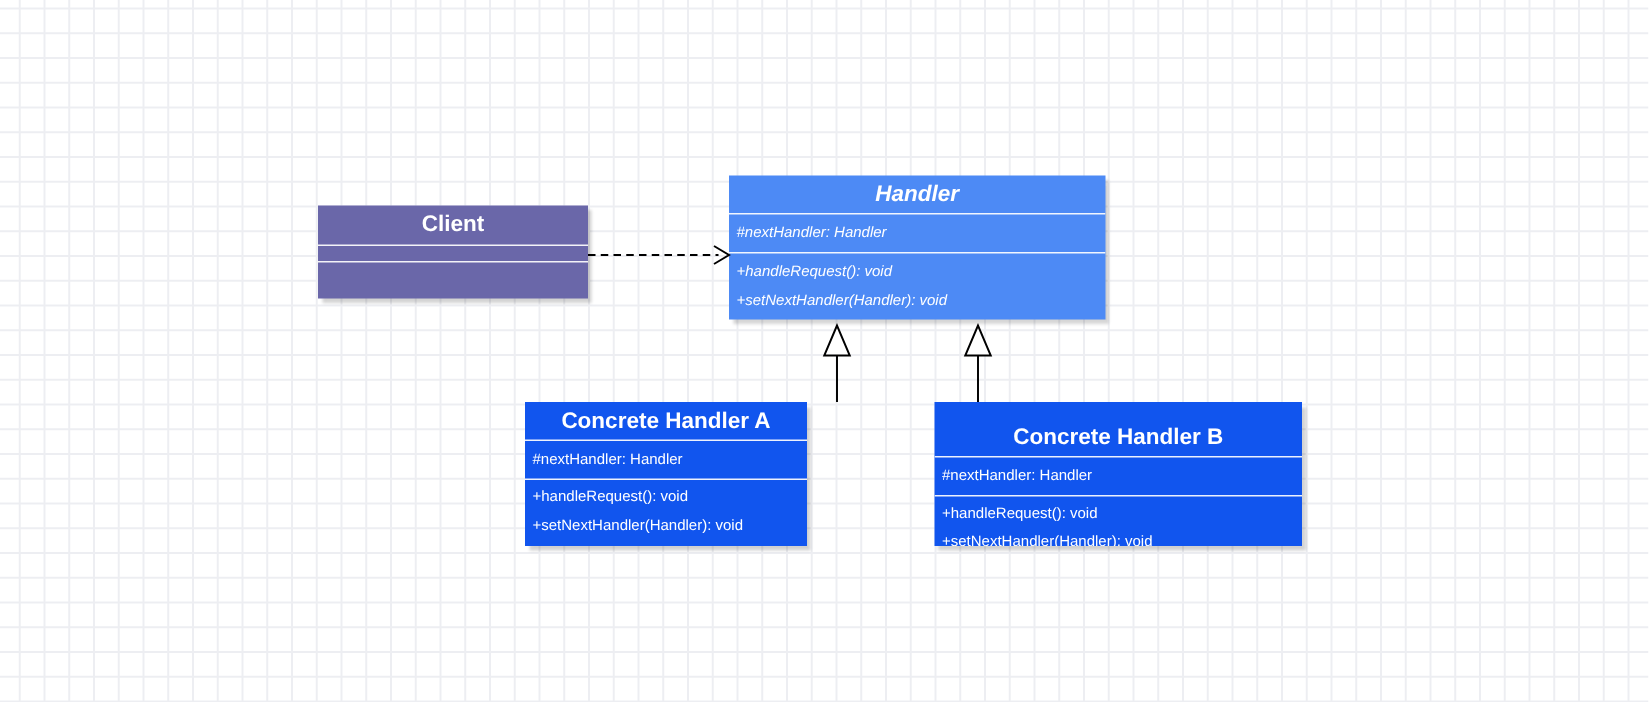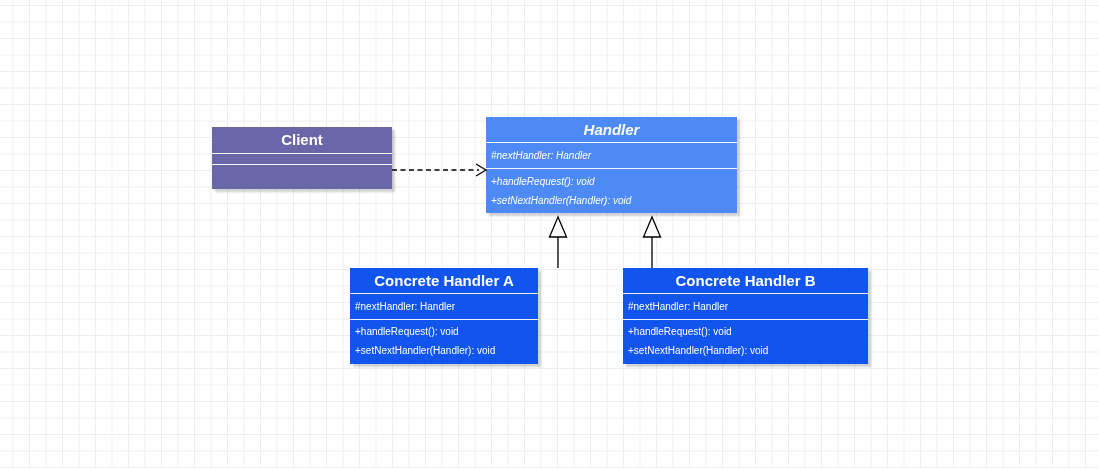--- a/index.html
+++ b/index.html
@@ -33,40 +33,40 @@
   .uml-section {
     border-top: 1.5px solid rgba(255,255,255,0.92);
     font-size: 10px;
     padding: 3px 5px;
     line-height: 19px;
     white-space: nowrap;
   }
   .uml-line { white-space: nowrap; }
 
   
-  .box-client { left: 212px; top: 127px; width: 180px; height: 62px; background: #6a67a9; }
+  .box-client { left: 212px; top: 137px; width: 180px; height: 62px; background: #6a67a9; }
   .box-client .uml-title { height: 26px; line-height: 26px; }
   .box-client .sec-attrs   { height: 11px; padding: 0; }
   .box-client .sec-methods { height: 25px; padding: 0; }
 
   
   .box-handler { left: 486px; top: 117px; width: 251px; height: 96px; background: #4d8af5; font-style: italic; }
   .box-handler .uml-title { height: 25px; line-height: 25px; }
   .box-handler .sec-attrs   { height: 26px; }
   .box-handler .sec-methods { height: 47px; }
 
   
   .box-concrete-a { left: 350px; top: 268px; width: 188px; height: 96px; background: #1155ee; }
   .box-concrete-a .uml-title { height: 25px; line-height: 25px; }
   .box-concrete-a .sec-attrs   { height: 26px; }
   .box-concrete-a .sec-methods { height: 45px; padding-top: 2px; }
 
   
   .box-concrete-b { left: 623px; top: 268px; width: 245px; height: 96px; background: #1155ee; }
-  .box-concrete-b .uml-title { height: 25px; line-height: 25px; }
+  .box-concrete-b .uml-title { height: 25px; line-height: 25px; margin-top: 11px; }
   .box-concrete-b .sec-attrs   { height: 26px; }
   .box-concrete-b .sec-methods { height: 45px; padding-top: 2px; }
 
   .connector-layer {
     position: absolute;
     left: 0; top: 0;
     width: 1099px; height: 468px;
     pointer-events: none;
   }
 </style>

